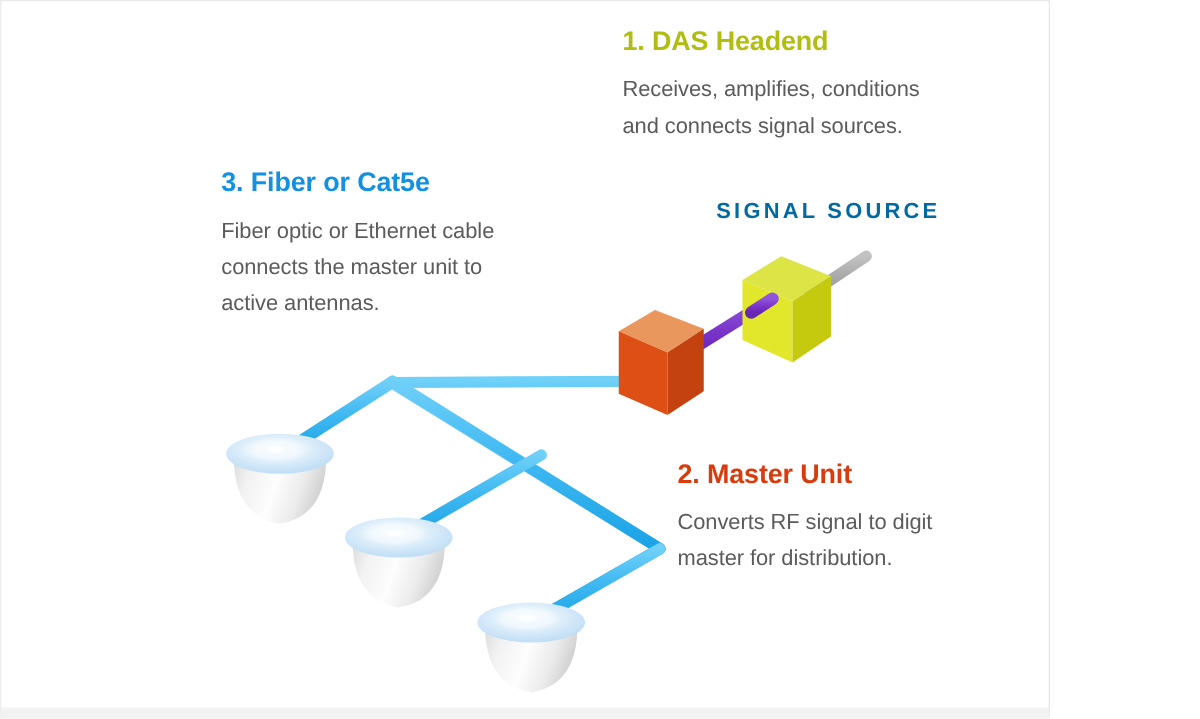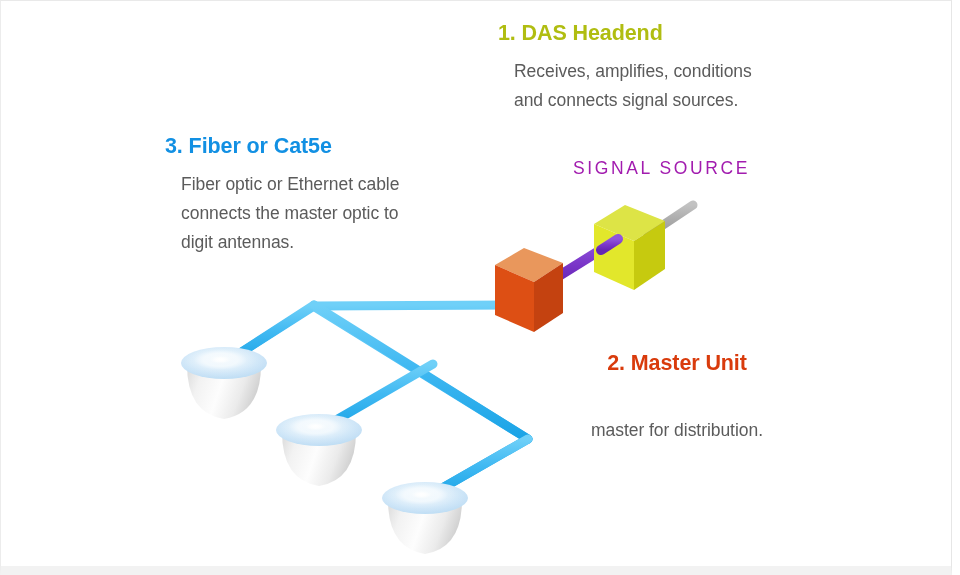--- a/index.html
+++ b/index.html
@@ -9,21 +9,21 @@
   }
   body {
     width: 960px;
     height: 575px;
     overflow: hidden;
     font-family: "Liberation Sans", sans-serif;
     -webkit-font-smoothing: antialiased;
   }
   #canvas {
     position: relative;
-    width: 952px;
+    width: 840px;
     height: 575px;
     background: #ffffff;
     box-sizing: border-box;
     border-top: 1px solid #e9e9e9;
     border-left: 1px solid #ececec;
     border-right: 1px solid #e6e6e6;
     border-bottom: 9px solid #f2f2f2;
   }
   #scene {
     position: absolute;
@@ -38,39 +38,39 @@
     margin: 0;
     font-size: 21.5px;
     font-weight: bold;
     line-height: 29px;
     letter-spacing: -0.1px;
   }
   .heading.h-das   { color: #b0bd11; }
   .heading.h-fiber { color: #1290e3; }
   .heading.h-master{ color: #d93b0c; }
   .body-text {
-    margin: 16px;
+    margin: 0;
     font-size: 17.5px;
     line-height: 29px;
     color: #5b5b5b;
     letter-spacing: -0.05px;
   }
   .kicker {
     position: absolute;
     margin: 0;
     font-size: 17.5px;
-    font-weight: normal;
+    font-weight: bold;
     letter-spacing: 2.6px;
-    color: #a21caf;
+    color: #0369a1;
   }
   #blk-das    { left: 497px; top: 18px;  width: 300px; }
   #blk-das .body-text { margin-top: 9px; }
-  #blk-fiber  { left: 164px; top: 131px; width: 290px; }
+  #blk-fiber  { left: 176px; top: 131px; width: 290px; }
   #blk-fiber .body-text { margin-top: 9px; }
-  #blk-master { left: 541px; top: 348px; width: 270px; text-align: center; }
+  #blk-master { left: 541px; top: 364px; width: 270px; }
   #blk-master .body-text { margin-top: 9px; }
   #kicker-signal { left: 572px; top: 157px; }
 </style>
 </head>
 <body>
 
 <div id="canvas">
 
   <svg id="scene" viewBox="0 0 960 575">
     <defs>
@@ -187,26 +187,26 @@
   </div>
 
   <p class="kicker" id="kicker-signal">SIGNAL SOURCE</p>
 
   <div class="txtblock" id="blk-fiber">
     <h2 class="heading h-fiber">
       <span>3. Fiber or Cat5e</span><br>
     </h2>
     <p class="body-text">
       <span>Fiber optic or Ethernet cable</span><br>
-      <span>connects the master optic to</span><br>
-      <span>digit antennas.</span>
+      <span>connects the master unit to</span><br>
+      <span>active antennas.</span>
     </p>
   </div>
 
   <div class="txtblock" id="blk-master">
     <h2 class="heading h-master">2. Master Unit</h2>
     <p class="body-text">
-      <br>
+      <span>Converts RF signal to digit</span><br>
       <span>master for distribution.</span>
     </p>
   </div>
 
 </div>
 
 </body></html>

